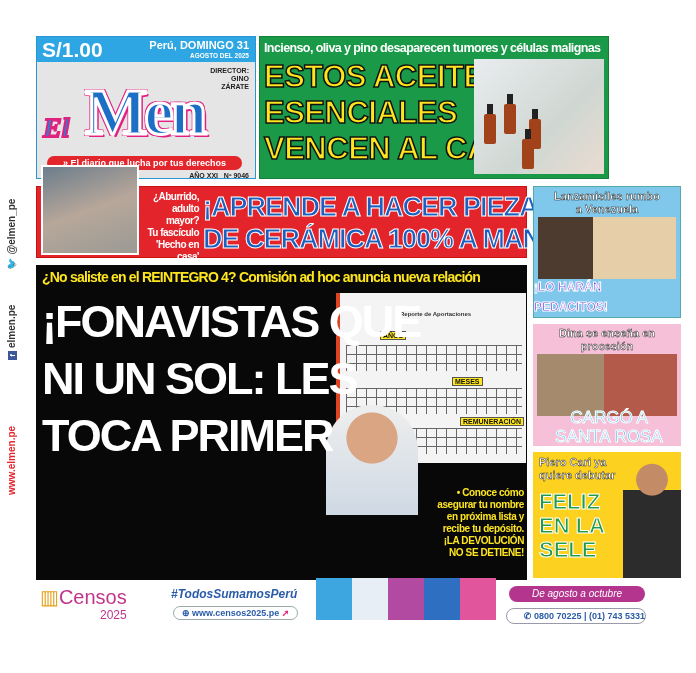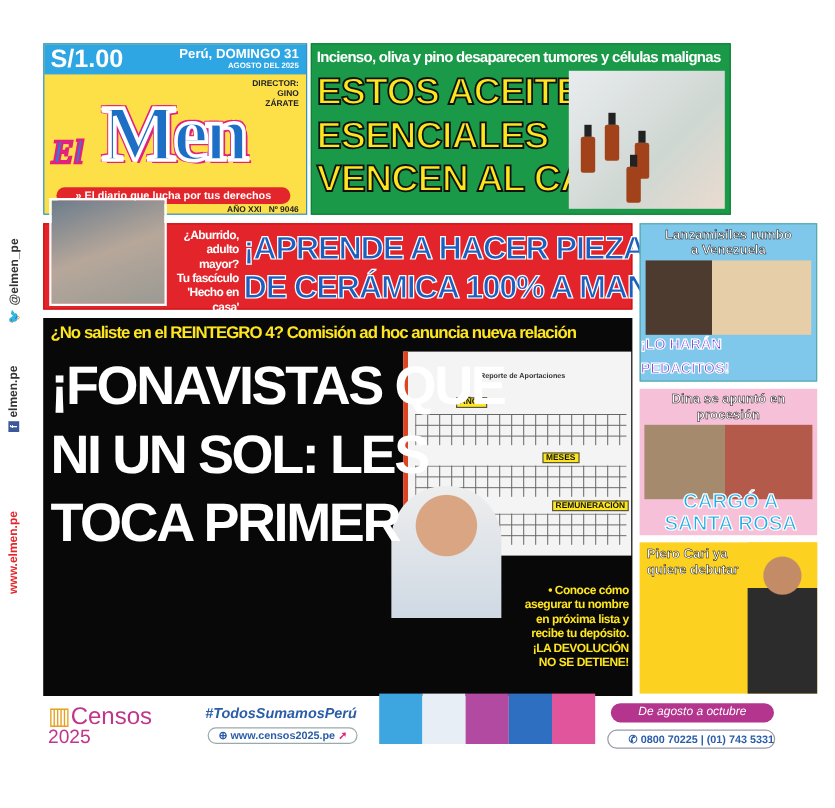--- a/index.html
+++ b/index.html
@@ -1,21 +1,21 @@
 <!DOCTYPE html>
 <html><head>
 <meta charset="utf-8">
 <style>
 *{box-sizing:border-box;margin:0;padding:0}
 body{width:696px;height:673px;background:#fff;position:relative;overflow:hidden;font-family:"Liberation Sans",sans-serif}
 
 #side{position:absolute;left:4px;top:210px;width:24px;height:290px}
 #side .vt{position:absolute;transform:rotate(-90deg);transform-origin:left top;white-space:nowrap;font-size:10px;font-weight:bold}
 
-#mast{position:absolute;left:36px;top:36px;width:220px;height:143px;background:#fde047;border:1px solid #2a94d5}
+#mast{position:absolute;left:36px;top:36px;width:220px;height:143px;background:#e5e5e5;border:1px solid #2a94d5}
 #mast .top{height:25px;background:#2ea6e3;color:#fff;position:relative}
 #price{position:absolute;left:5px;top:1px;font-size:21px;font-weight:bold;color:#fff}
 #date1{position:absolute;right:6px;top:2px;font-size:11px;font-weight:bold;color:#fff}
 #date2{position:absolute;right:6px;top:15px;font-size:6.5px;font-weight:bold;color:#fff}
 #director{position:absolute;right:6px;top:30px;font-size:7px;font-weight:bold;text-align:right;line-height:8px;color:#222}
 #logo-el{position:absolute;left:6px;top:75px;font-size:28px;font-style:italic;font-weight:bold;color:#2a7fd0;-webkit-text-stroke:2px #e2207f;font-family:"Liberation Serif",serif}
 #logo-men{position:absolute;left:48px;top:42px;font-size:66px;font-weight:bold;color:#1d6fc6;-webkit-text-stroke:3px #fff;text-shadow:0 0 0 #e2207f,3px 3px 0 #e2207f,-2px -2px 0 #e2207f,2px -2px 0 #e2207f,-2px 2px 0 #e2207f;font-family:Liberation Serif, serif;letter-spacing:-3px;line-height:66px}
 #slogan{position:absolute;left:10px;top:119px;width:195px;height:14px;background:#e3262c;border-radius:7px;color:#fff;font-size:9px;font-weight:bold;text-align:center;line-height:14px}
 #edition{position:absolute;right:6px;top:135px;font-size:7px;font-weight:bold;color:#222}
 
@@ -42,29 +42,29 @@
 #maindeck{position:absolute;left:386px;top:222px;width:102px;font-size:10px;font-weight:bold;color:#fde51f;text-align:right;line-height:12px;letter-spacing:-0.4px}
 
 .rbox{position:absolute;left:533px;width:148px}
 #r1{top:186px;height:132px;background:#7fc8ec;border:1px solid #5aa}
 #r1 .k{position:absolute;left:0;right:0;top:3px;text-align:center;font-size:11px;font-weight:bold;color:#fff;-webkit-text-stroke:0.4px #111;line-height:13px}
 #r1 .img{position:absolute;left:4px;right:4px;top:30px;height:62px;background:linear-gradient(90deg,#4d3b30 0 40%,#e6cfa8 40%)}
 #r1 .h{position:absolute;left:0;right:0;top:90px;text-align:left;font-size:12px;font-weight:900;color:#6d28d9;-webkit-text-stroke:1px #fff;line-height:20px}
 #r2{top:324px;height:122px;background:#f5c0d8}
 #r2 .k{position:absolute;left:0;right:0;top:3px;text-align:center;font-size:11px;font-weight:bold;color:#fff;-webkit-text-stroke:0.4px #111;line-height:13px}
 #r2 .img{position:absolute;left:4px;right:4px;top:30px;height:62px;background:linear-gradient(90deg,#a58a6d 0 48%,#b35a4a 48%)}
-#r2 .h{position:absolute;left:4px;right:0;top:84px;text-align:center;font-size:17px;font-weight:700;color:#20aee8;-webkit-text-stroke:1px #fff;line-height:19px}
+#r2 .h{position:absolute;left:4px;right:0;top:84px;text-align:center;font-size:17px;font-weight:400;color:#20aee8;-webkit-text-stroke:1px #fff;line-height:19px}
 #r3{top:452px;height:126px;background:#fcd11f}
 #r3 .k{position:absolute;left:6px;top:4px;font-size:11px;font-weight:bold;color:#fff;-webkit-text-stroke:0.4px #111;line-height:13px}
 #r3 .img{position:absolute;right:0;top:0;width:58px;height:126px;background:radial-gradient(circle at 50% 22%,#c48b67 0 15%,transparent 16%),linear-gradient(#fcd11f 30%,#2c2c2c 30%)}
 #r3 .h{position:absolute;left:6px;top:38px;font-size:22px;font-weight:900;color:#1e9a48;-webkit-text-stroke:1px #fff;line-height:24px}
 
 #ad{position:absolute;left:36px;top:582px;width:627px;height:52px;background:#fff}
 #censos{position:absolute;left:4px;top:6px;font-size:20px;font-weight:normal;color:#c0368c;line-height:18px}
-#censos small{display:block;font-size:16px;text-align:left}
+#censos small{display:block;font-size:12px;text-align:right}
 #hashtag{position:absolute;left:135px;top:5px;font-size:12px;font-weight:bold;font-style:italic;color:#2a5ca8}
 #url{position:absolute;left:137px;top:24px;padding:1px 8px;border:1px solid #9aa;border-radius:8px;font-size:9px;font-weight:bold;color:#2a5ca8}
 #faces{position:absolute;left:280px;top:-4px;width:180px;height:42px;display:flex}
 #faces span{flex:1;border-radius:0}
 #dates{position:absolute;left:473px;top:4px;width:136px;height:16px;background:#b3358d;border-radius:8px;color:#fff;font-size:10px;font-style:italic;text-align:center;line-height:16px}
 #phones{position:absolute;left:470px;top:26px;width:140px;height:16px;border:1px solid #99a;border-radius:8px;color:#2a5ca8;font-size:9px;font-weight:bold;text-align:right;line-height:14px}
 </style>
 </head>
 <body>
 
@@ -154,34 +154,39 @@
       <div>a Venezuela</div>
     </div>
   <div class="img"></div>
   <div class="h">
       <div>¡LO HARÁN</div>
       <div>PEDACITOS!</div>
     </div>
 </div>
 <div id="r2" class="rbox">
   <div class="k">
-      <div>Dina se apuntó en</div>
+      <div>Dina se enseña en</div>
       <div>procesión</div>
     </div>
   <div class="img"></div>
   <div class="h">
       <div>CARGÓ A</div>
       <div>SANTA ROSA</div>
     </div>
 </div>
 <div id="r3" class="rbox">
   <div class="img"></div>
   <div class="k">
       <div>Piero Cari ya</div>
       <div>quiere debutar</div>
+    </div>
+  <div class="h">
+      <div>FELIZ</div>
+      <div>EN LA</div>
+      <div>SELE</div>
     </div>
 </div>
 
 <div id="ad">
   <div id="censos"><span style="color:#e6a21f">▥</span><span>Censos</span><small>2025</small></div>
   <div id="hashtag">#TodosSumamosPerú</div>
   <div id="url"><span>⊕ </span><span>www.censos2025.pe</span> <span style="color:#e2207f">➚</span></div>
   <div id="faces">
     <span style="background:#3da6e0"></span>
       <span style="background:#e7eef6"></span>

